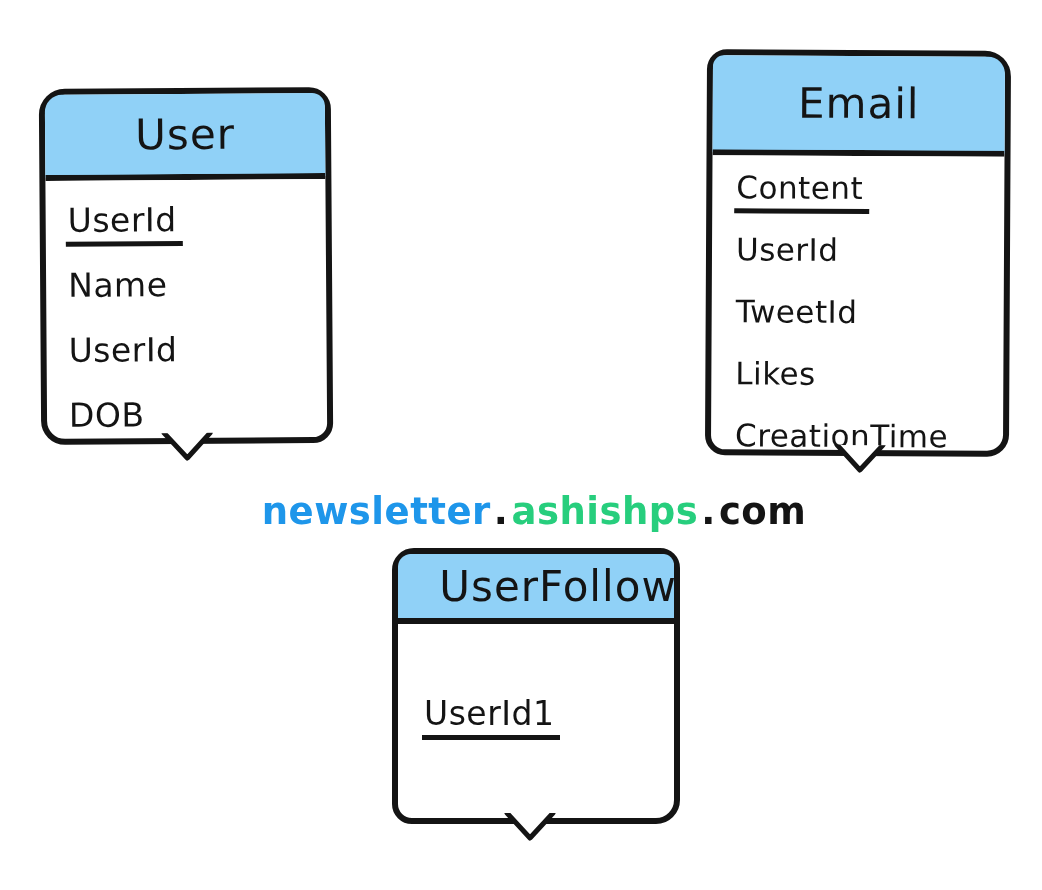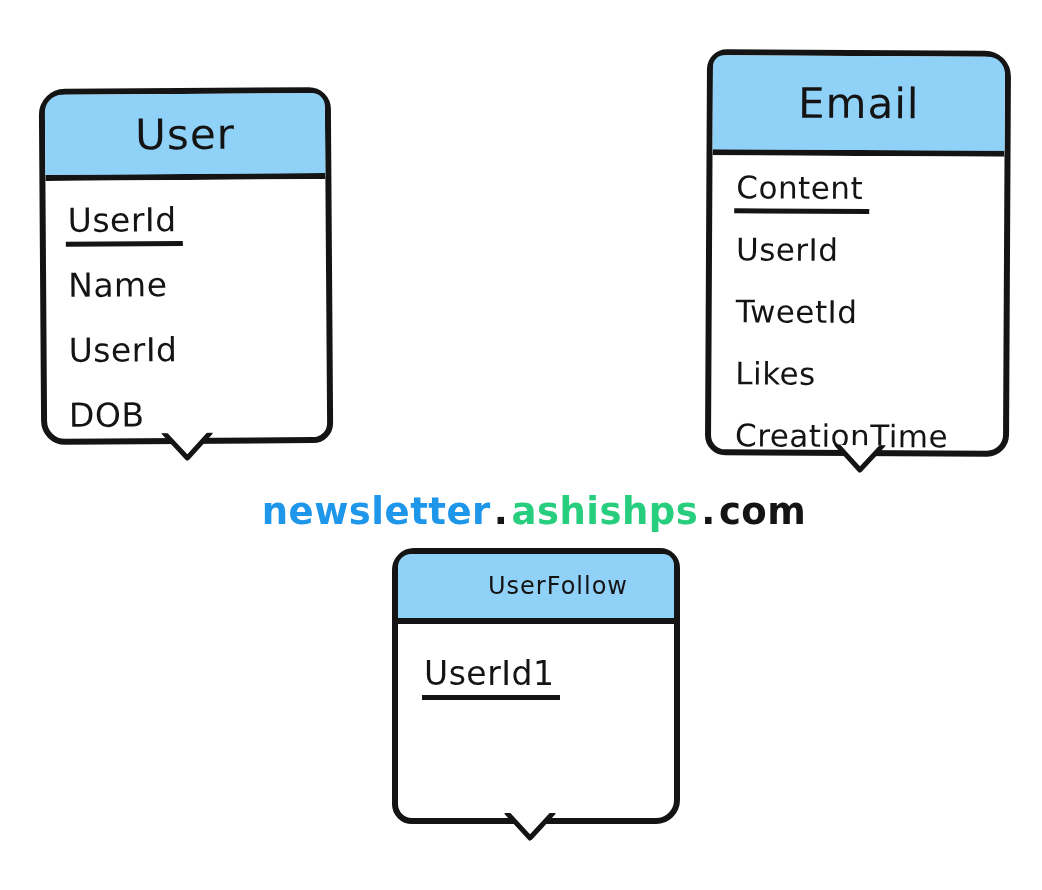--- a/index.html
+++ b/index.html
@@ -16,28 +16,28 @@
   .card-userfollow{left:392px;top:548px;width:288px;height:276px;border-radius:22px 20px 24px 20px;}
   .card-header{
     background:#90D1F7;border-bottom:6px solid #141414;
     display:flex;align-items:center;justify-content:center;
     box-sizing:border-box;
   }
   .card-user .card-header{height:86px;border-radius:17px 13px 0 0;}
   .card-tweet .card-header{height:100px;border-radius:11px 17px 0 0;}
   .card-userfollow .card-header{height:70px;border-radius:13px 11px 0 0;}
   .card-title{font-size:42px;letter-spacing:1px;color:#141414;}
-  .card-userfollow .card-title{font-size:24px;margin-left:44px;}
+  .card-userfollow .card-title{font-size:42px;margin-left:44px;}
   .card-body{box-sizing:border-box;}
   .card-user .card-body{padding:16px 10px 0 22px;}
   .card-tweet .card-body{padding:10px 6px 0 24px;}
   .card-userfollow .card-body{padding:22px 10px 0 26px;}
   .field-row{line-height:59px;white-space:nowrap;}
   .card-tweet .field-row{line-height:56px;}
-  .card-userfollow .field-row{line-height:67px;}
+  .card-userfollow .field-row{line-height:67px;margin-top:40px;}
   .field{font-size:33px;letter-spacing:0.5px;color:#141414;}
   .card-tweet .field{font-size:31px;}
   .field[data-key="true"]{
     display:inline-block;border-bottom:5px solid #141414;
     padding:0 6px 1px 2px;margin-left:-2px;line-height:1.25;
   }
   .tail{
     position:absolute;bottom:-25px;left:50%;transform:translateX(-50%);
     width:54px;height:30px;z-index:3;
   }

